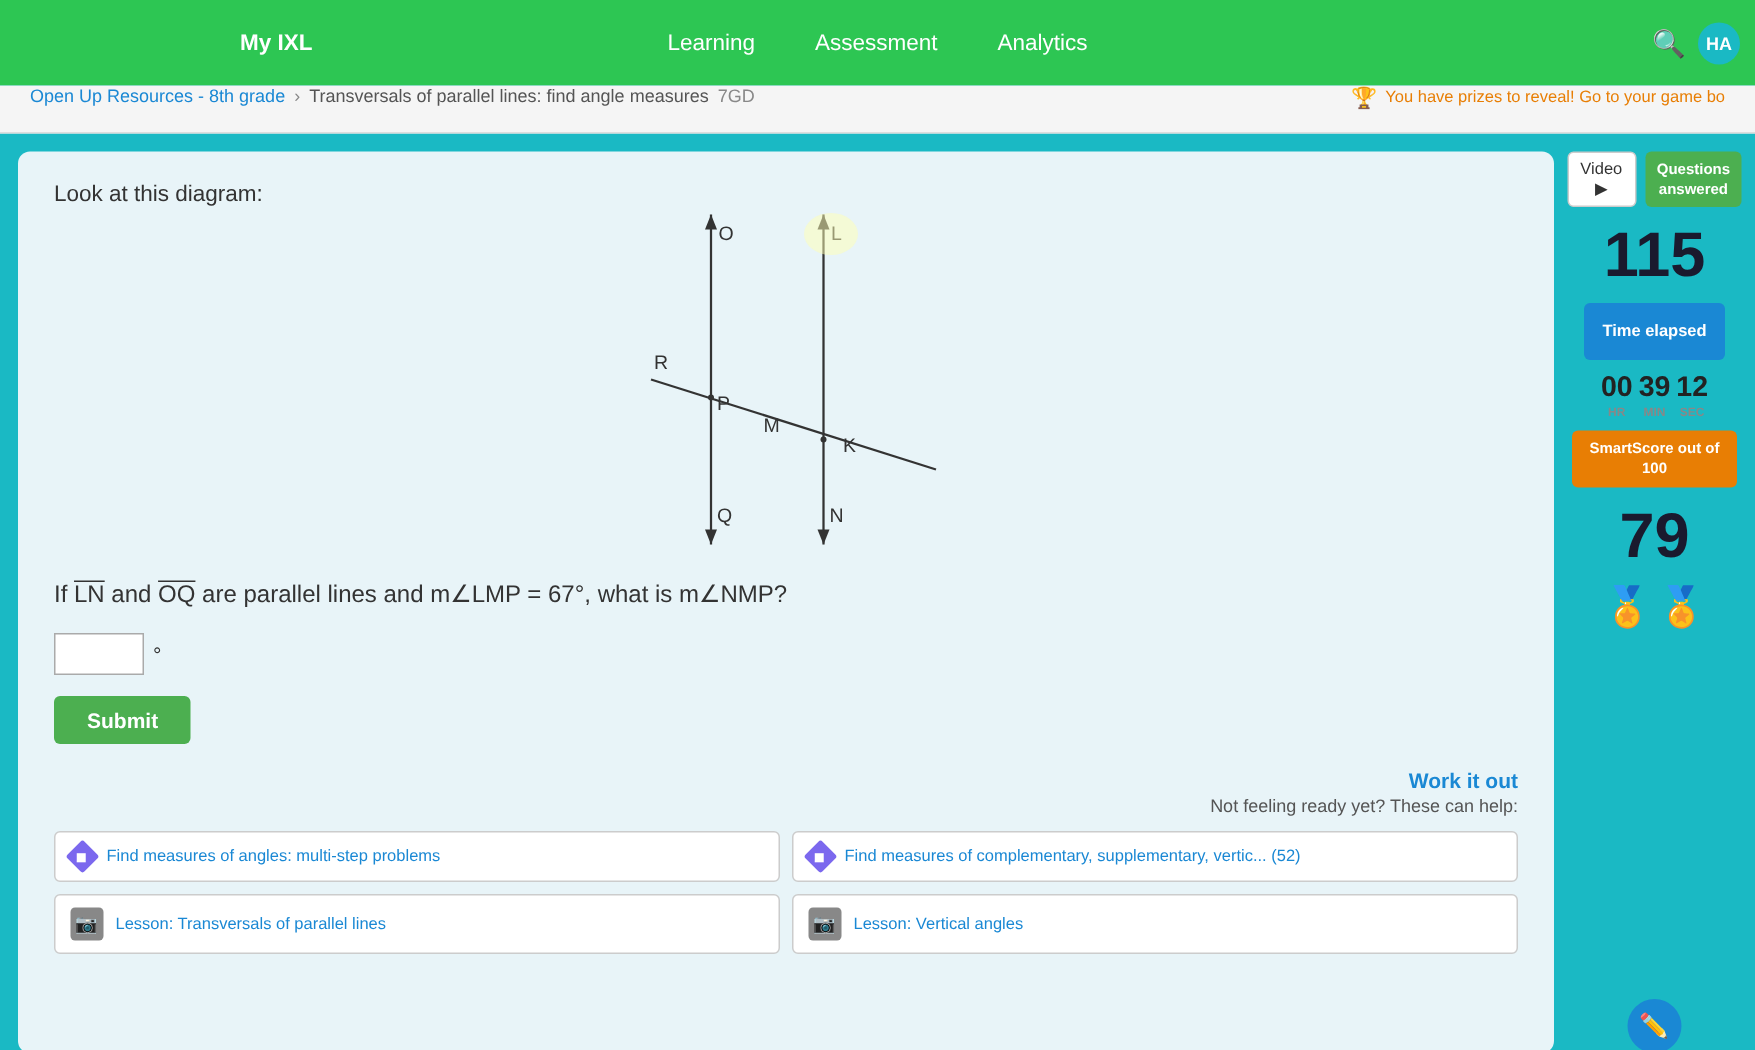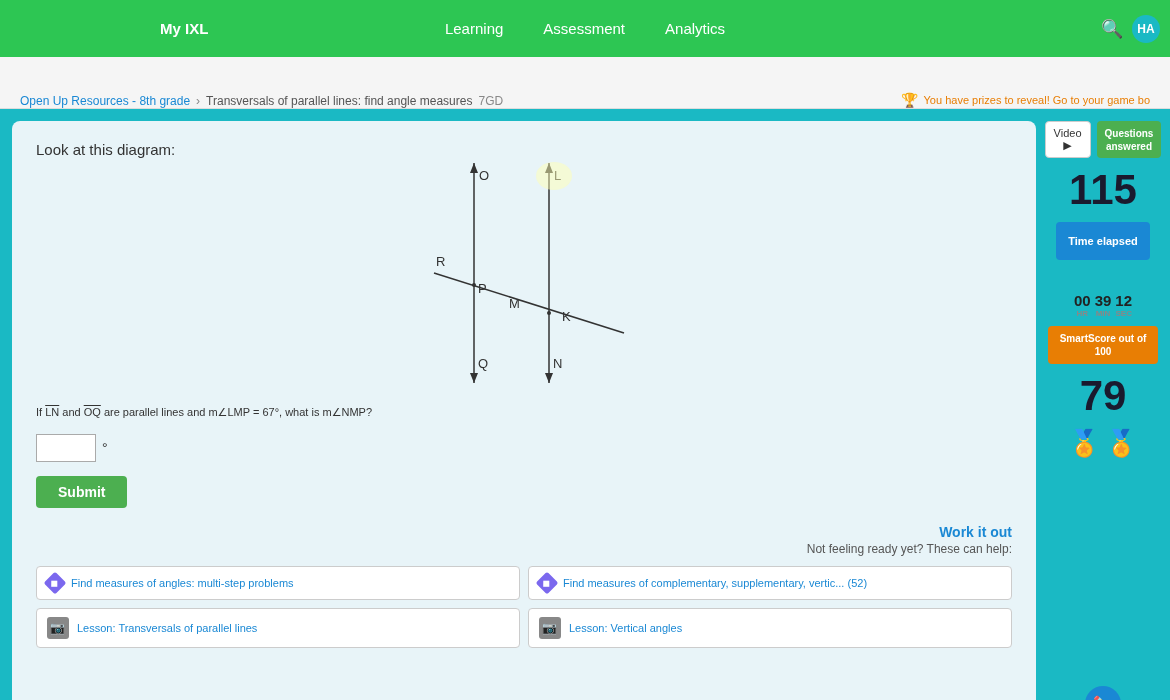--- a/index.html
+++ b/index.html
@@ -61,23 +61,23 @@
       align-items: center;
       justify-content: center;
       color: white;
       font-size: 12px;
       font-weight: bold;
     }
 
     
     .breadcrumb-bar {
       background: #f5f5f5;
-      height: 52px;
-      display: flex;
-      align-items: flex-end;
+      height: 32px;
+      display: flex;
+      align-items: flex-start;
       padding: 0 20px;
       font-size: 12px;
       color: #555;
       border-bottom: 1px solid #ddd;
       position: relative;
     }
     .breadcrumb-bar a { color: #1a88d4; text-decoration: none; }
     .breadcrumb-bar .chevron { margin: 0 6px; color: #888; }
     .breadcrumb-bar .prize-notice {
       position: absolute;
@@ -123,21 +123,21 @@
       position: relative;
       margin: 0 auto 16px auto;
     }
     .diagram-area svg {
       width: 100%;
       height: 100%;
     }
 
     
     .question-text {
-      font-size: 11px;
+      font-size: 16px;
       color: #333;
       margin-bottom: 12px;
       line-height: 1.6;
     }
     .question-text .overline {
       text-decoration: overline;
       font-style: normal;
     }
 
     
@@ -300,24 +300,23 @@
       font-size: 13px;
       color: #333;
       font-weight: bold;
     }
     .timer-unit {
       display: flex;
       flex-direction: column;
       align-items: center;
     }
     .timer-value {
-      font-size: 15px;
+      font-size: 19px;
       font-weight: bold;
       color: #222;
-      margin-top: 24px;
     }
     .timer-label {
       font-size: 8px;
       color: #888;
       text-transform: uppercase;
     }
 
     .smart-score-btn {
       background: #e87e04;
       color: white;

